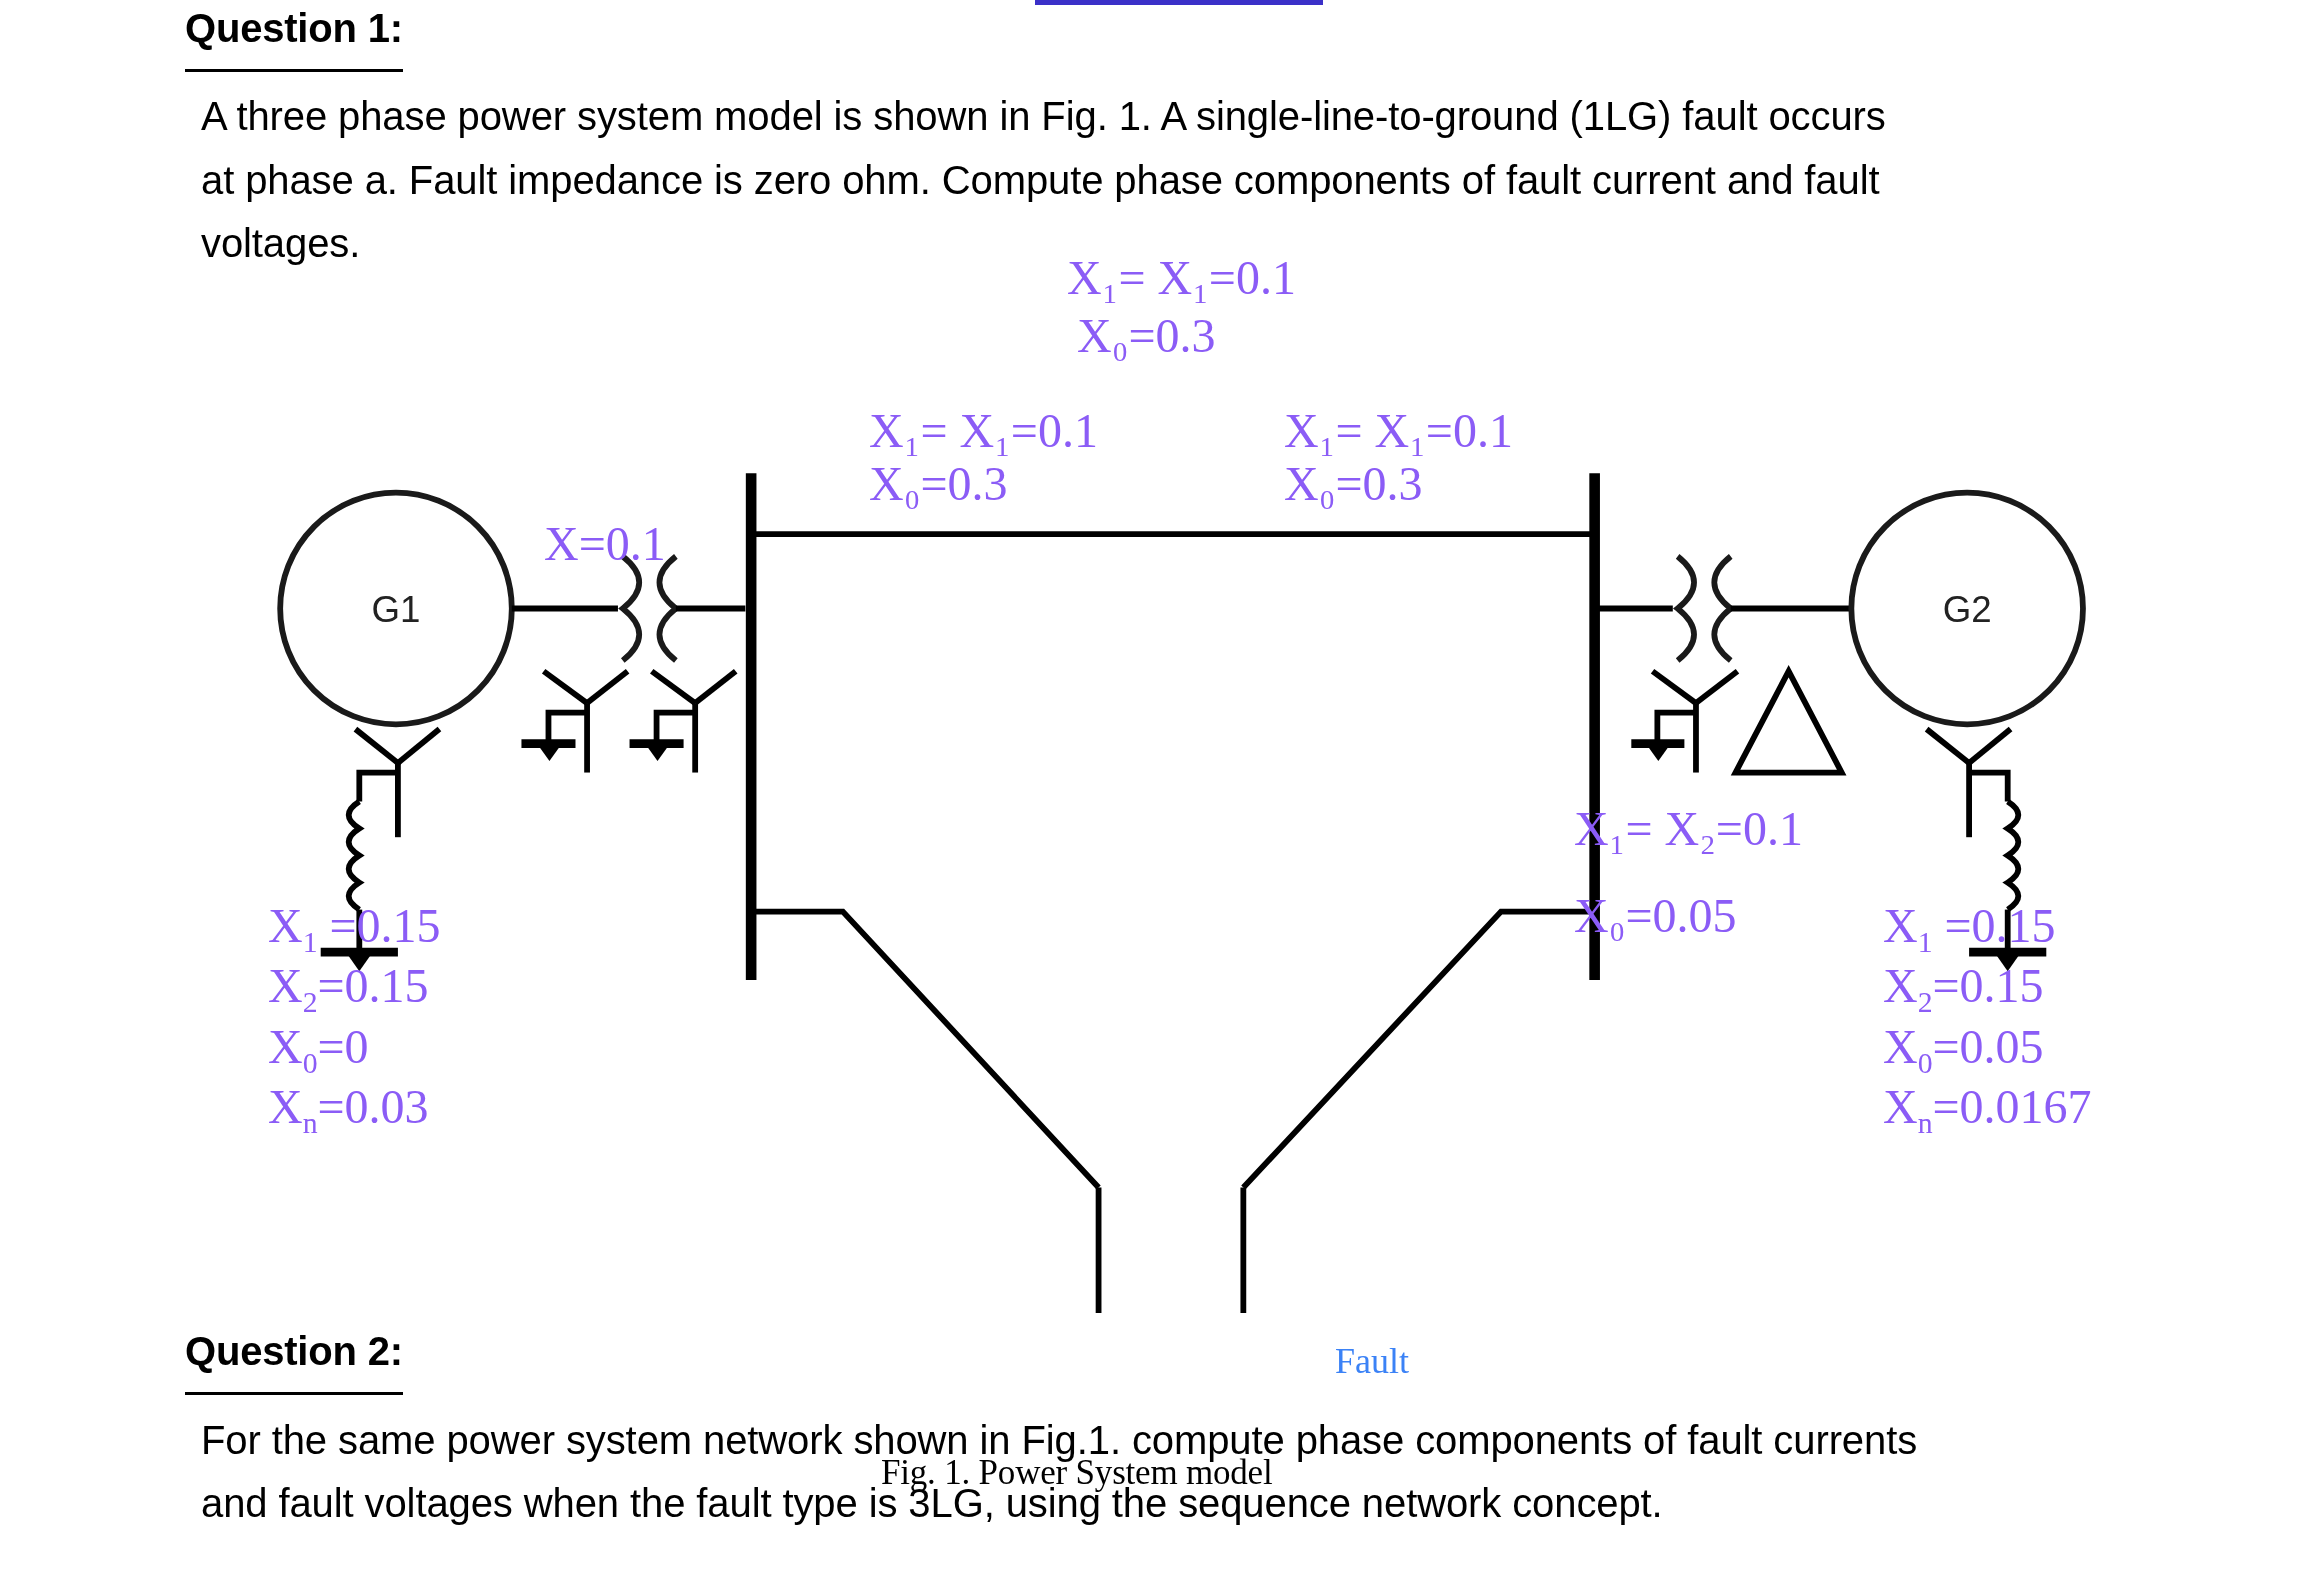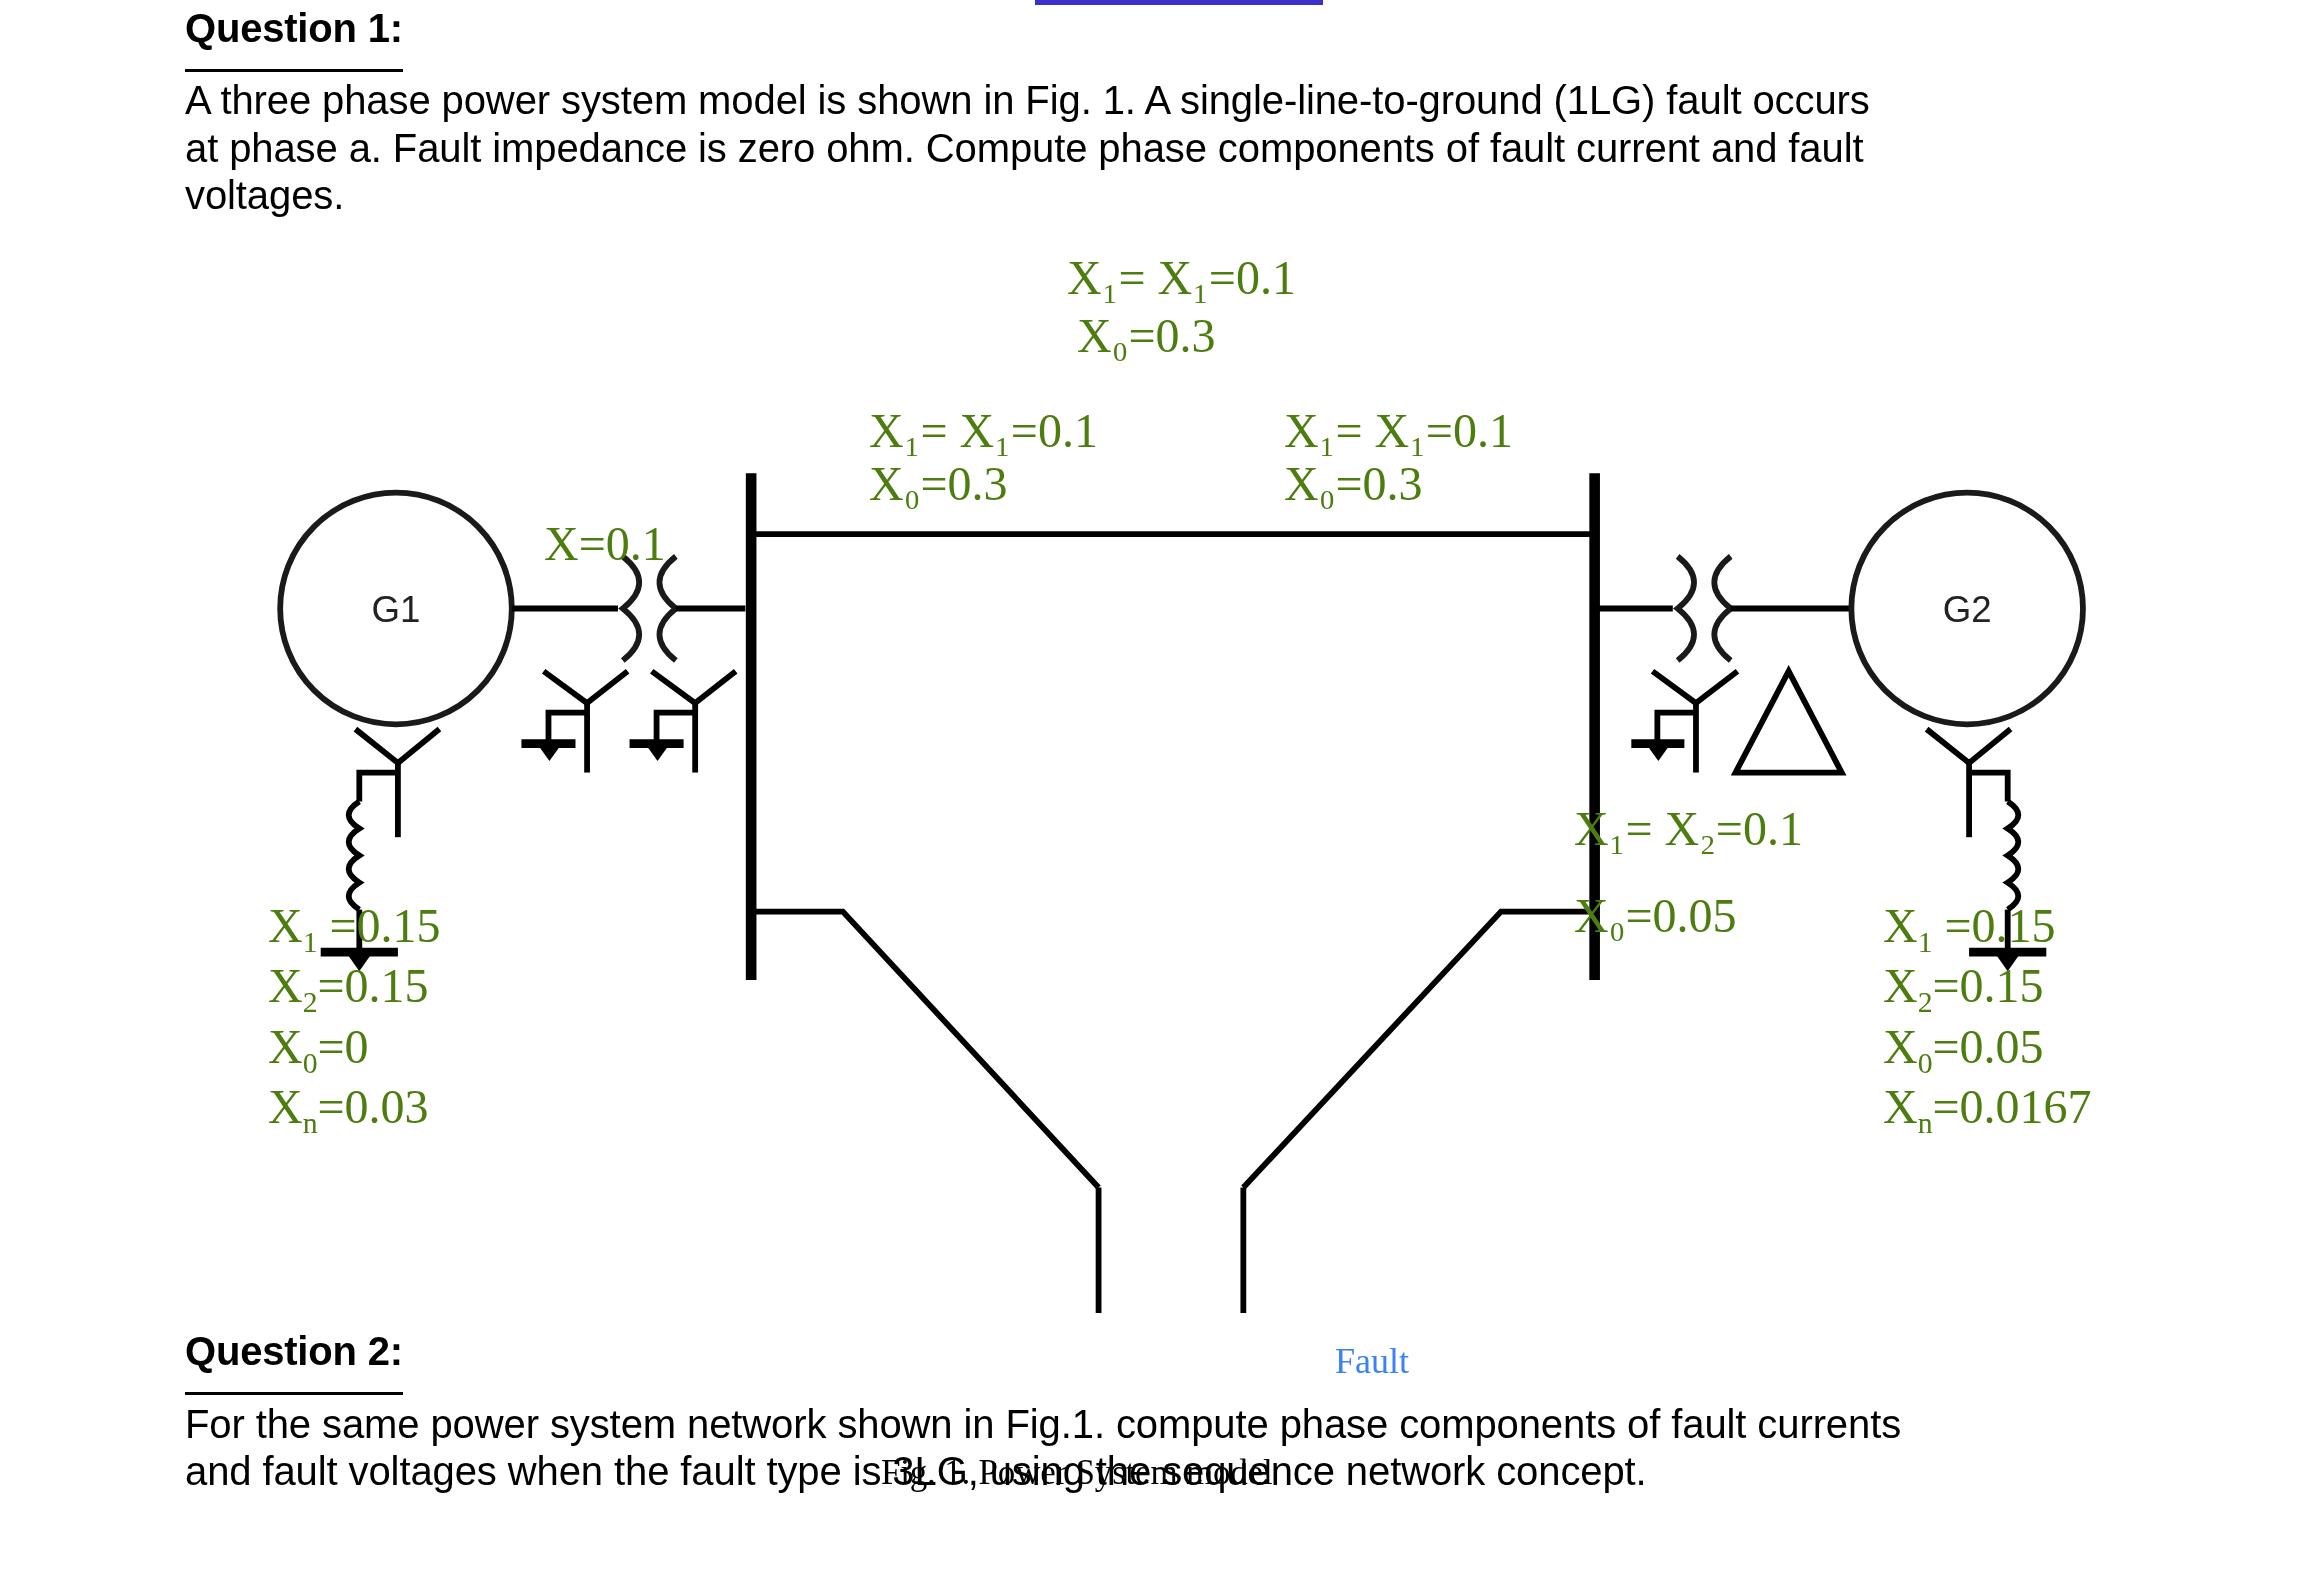--- a/index.html
+++ b/index.html
@@ -42,21 +42,21 @@
     border-bottom: 3.9px solid #000;
     padding-bottom: 18px;
     margin-bottom: 5.8px;
   }
   .q-body {
     font-size: 40px;
     line-height: 1.18;
     letter-spacing: -0.1px;
   }
   .q-body p {
-    margin: 0;
+    margin: 16px;
   }
   #question1 { top: 5.8px; }
   #question2 { top: 1329px; }
 
   .figure-area {
     position: absolute;
     left: 0;
     top: 290px;
     width: 2312px;
     height: 1023px;
@@ -75,21 +75,21 @@
     white-space: nowrap;
     font-family: Liberation Serif, serif;
   }
   
   .mathlbl {
     position: absolute;
     font-family: "Liberation Serif", serif;
     font-size: 48px;
     line-height: 1.26;
     white-space: nowrap;
-    color: #4d7c0f;
+    color: #8b5cf6;
   }
   .mathlbl sub {
     font-size: 0.62em;
     vertical-align: -0.32em;
     line-height: 0;
   }
   .fault-label {
     position: absolute;
     font-family: Liberation Serif, serif;
     font-size: 36px;

